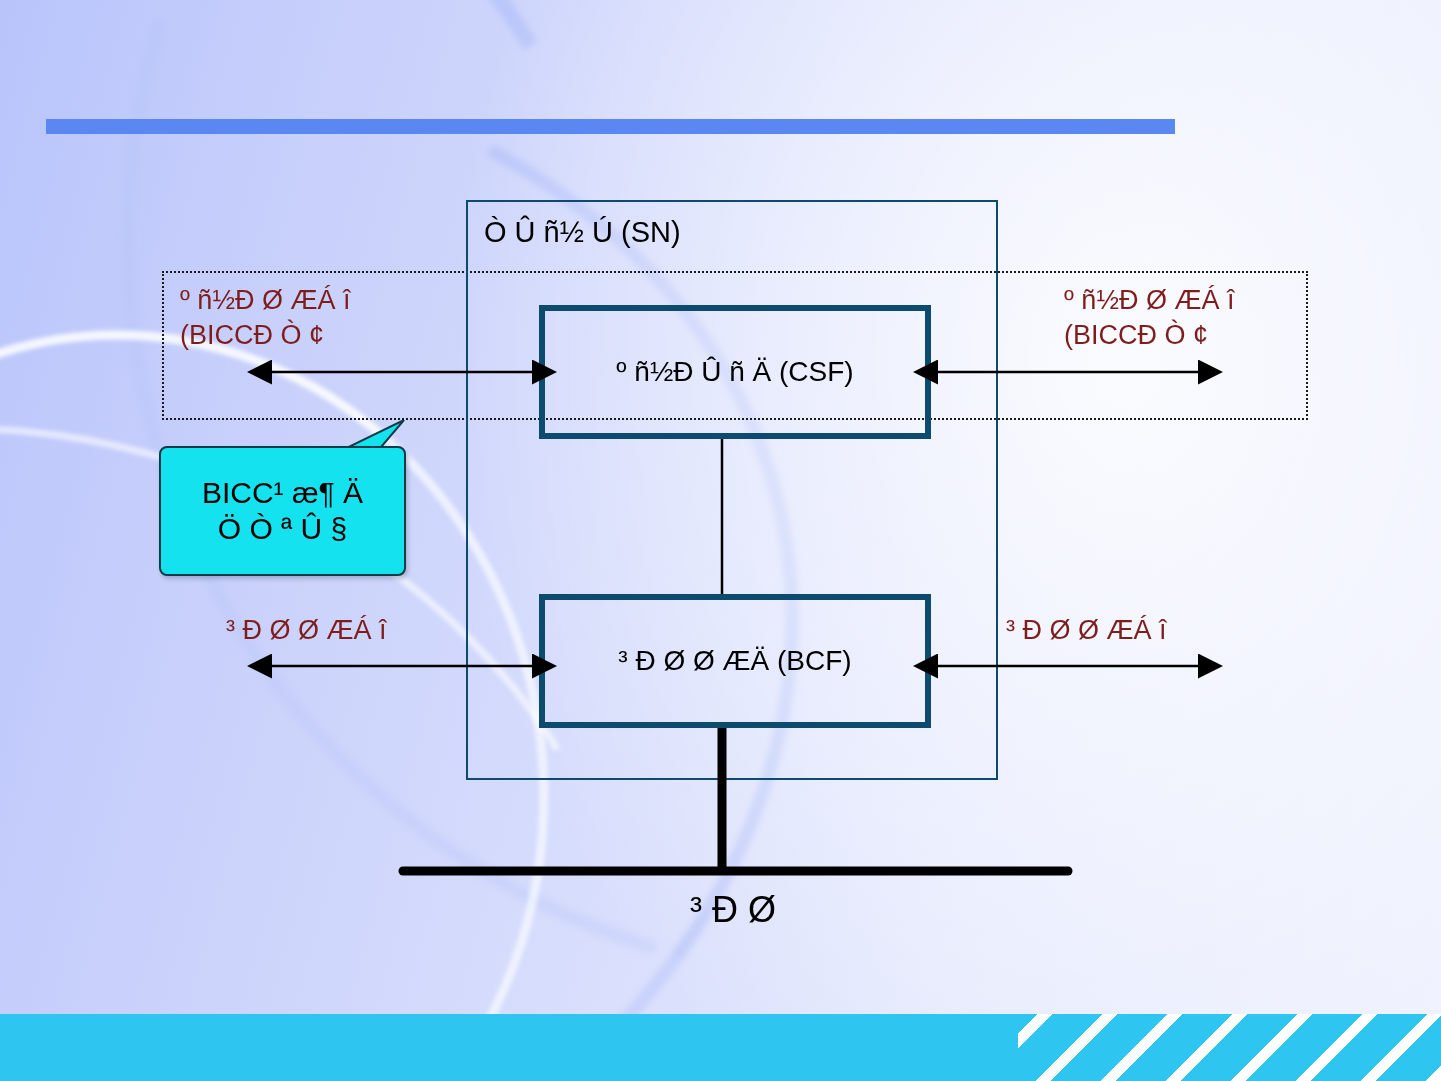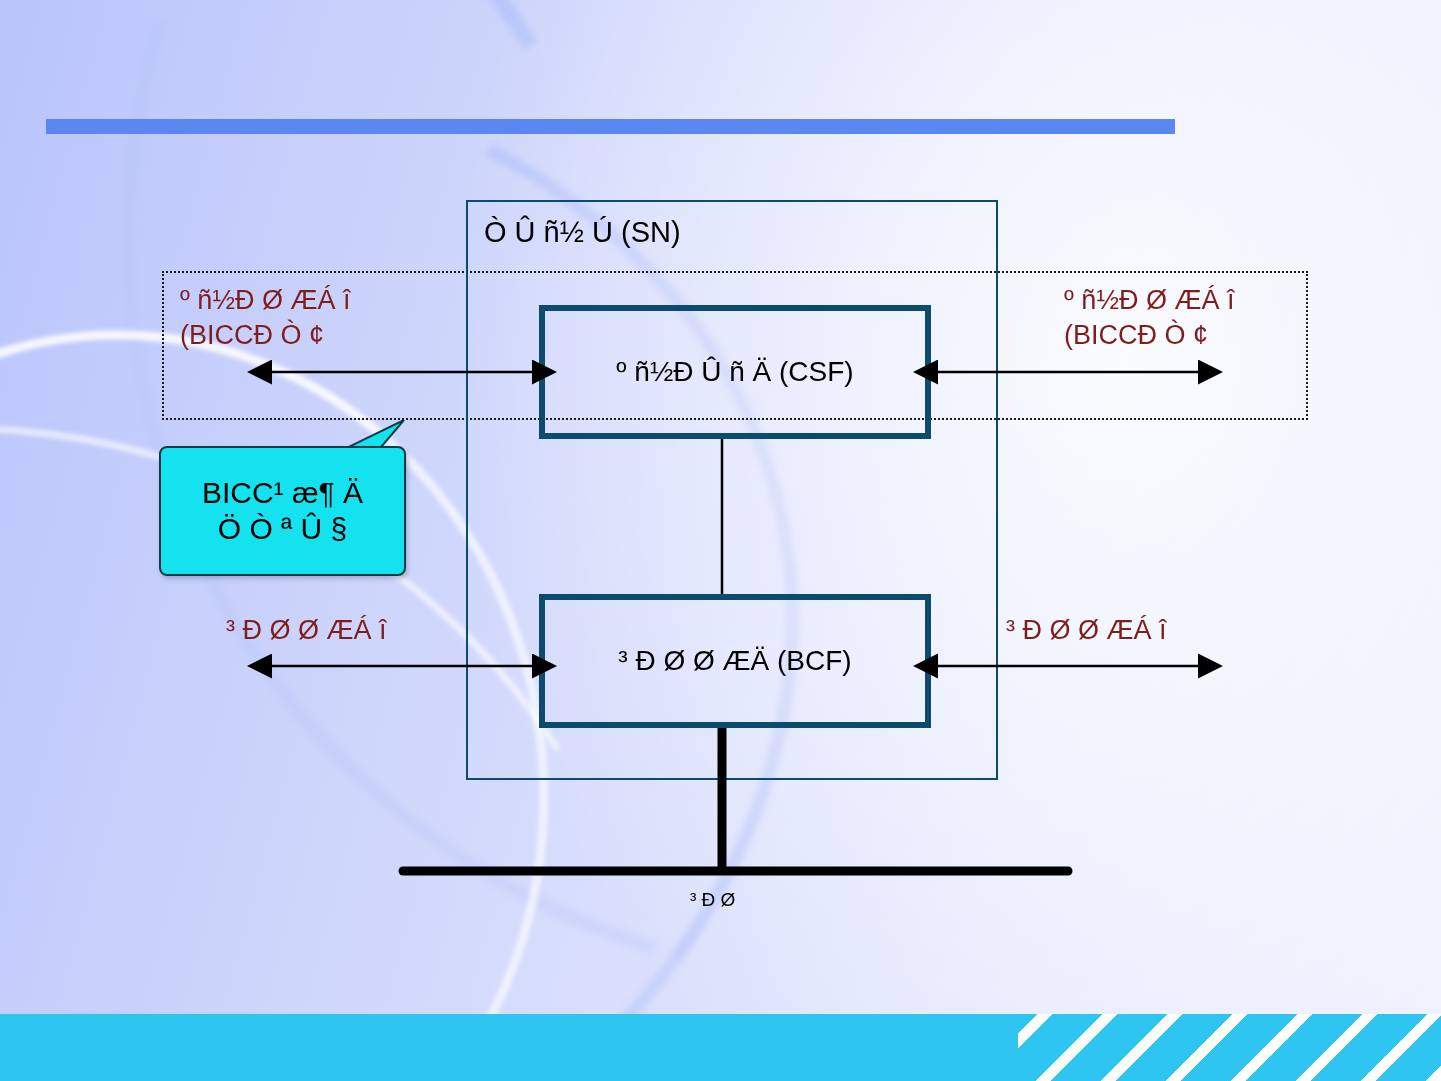--- a/index.html
+++ b/index.html
@@ -46,21 +46,21 @@
     text-align:center;font-size:28px;color:#000;line-height:1.15;white-space:nowrap;
   }
 
   .title-label{position:absolute;left:484px;top:216px;font-size:29px;color:#000;white-space:nowrap;}
 
   .side-label{position:absolute;font-size:27px;color:#7f1d1d;line-height:1.28;white-space:nowrap;}
   .sl-top-left{left:180px;top:283px;}
   .sl-top-right{left:1064px;top:283px;}
   .sl-bot-left{left:226px;top:613px;}
   .sl-bot-right{left:1006px;top:613px;}
-  .bus-label{position:absolute;left:690px;top:889px;font-size:19px;color:#000;white-space:nowrap;}
+  .bus-label{position:absolute;left:690px;top:889px;font-size:36px;color:#000;white-space:nowrap;}
 
   
   svg.lines{position:absolute;left:0;top:0;width:1441px;height:1081px;overflow:visible;}
 
   
   .callout{
     position:absolute;left:159px;top:446px;width:243px;height:126px;
     background:#14e3ef;border:2px solid #0f3b46;border-radius:8px;
     box-shadow:2px 3px 4px rgba(40,60,90,.25);
   }

